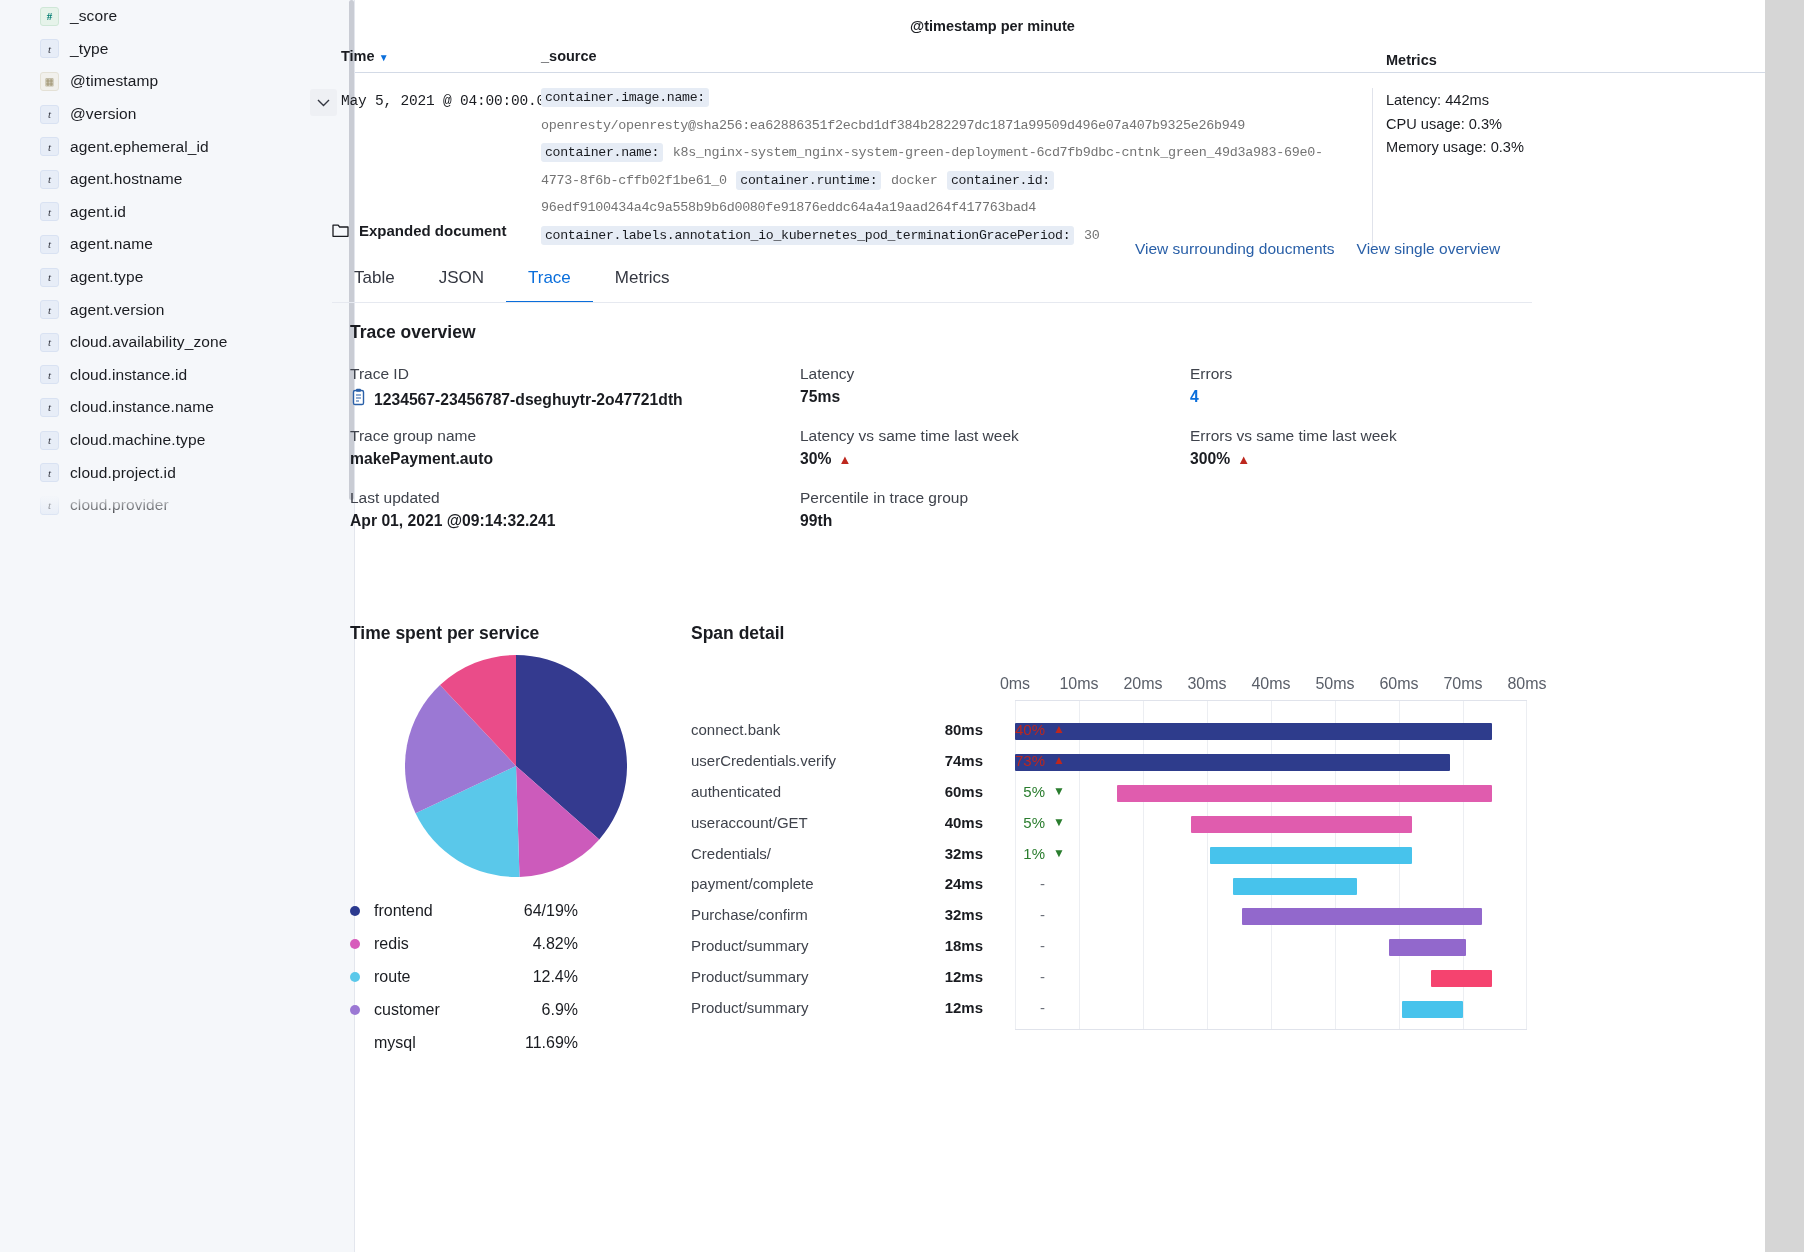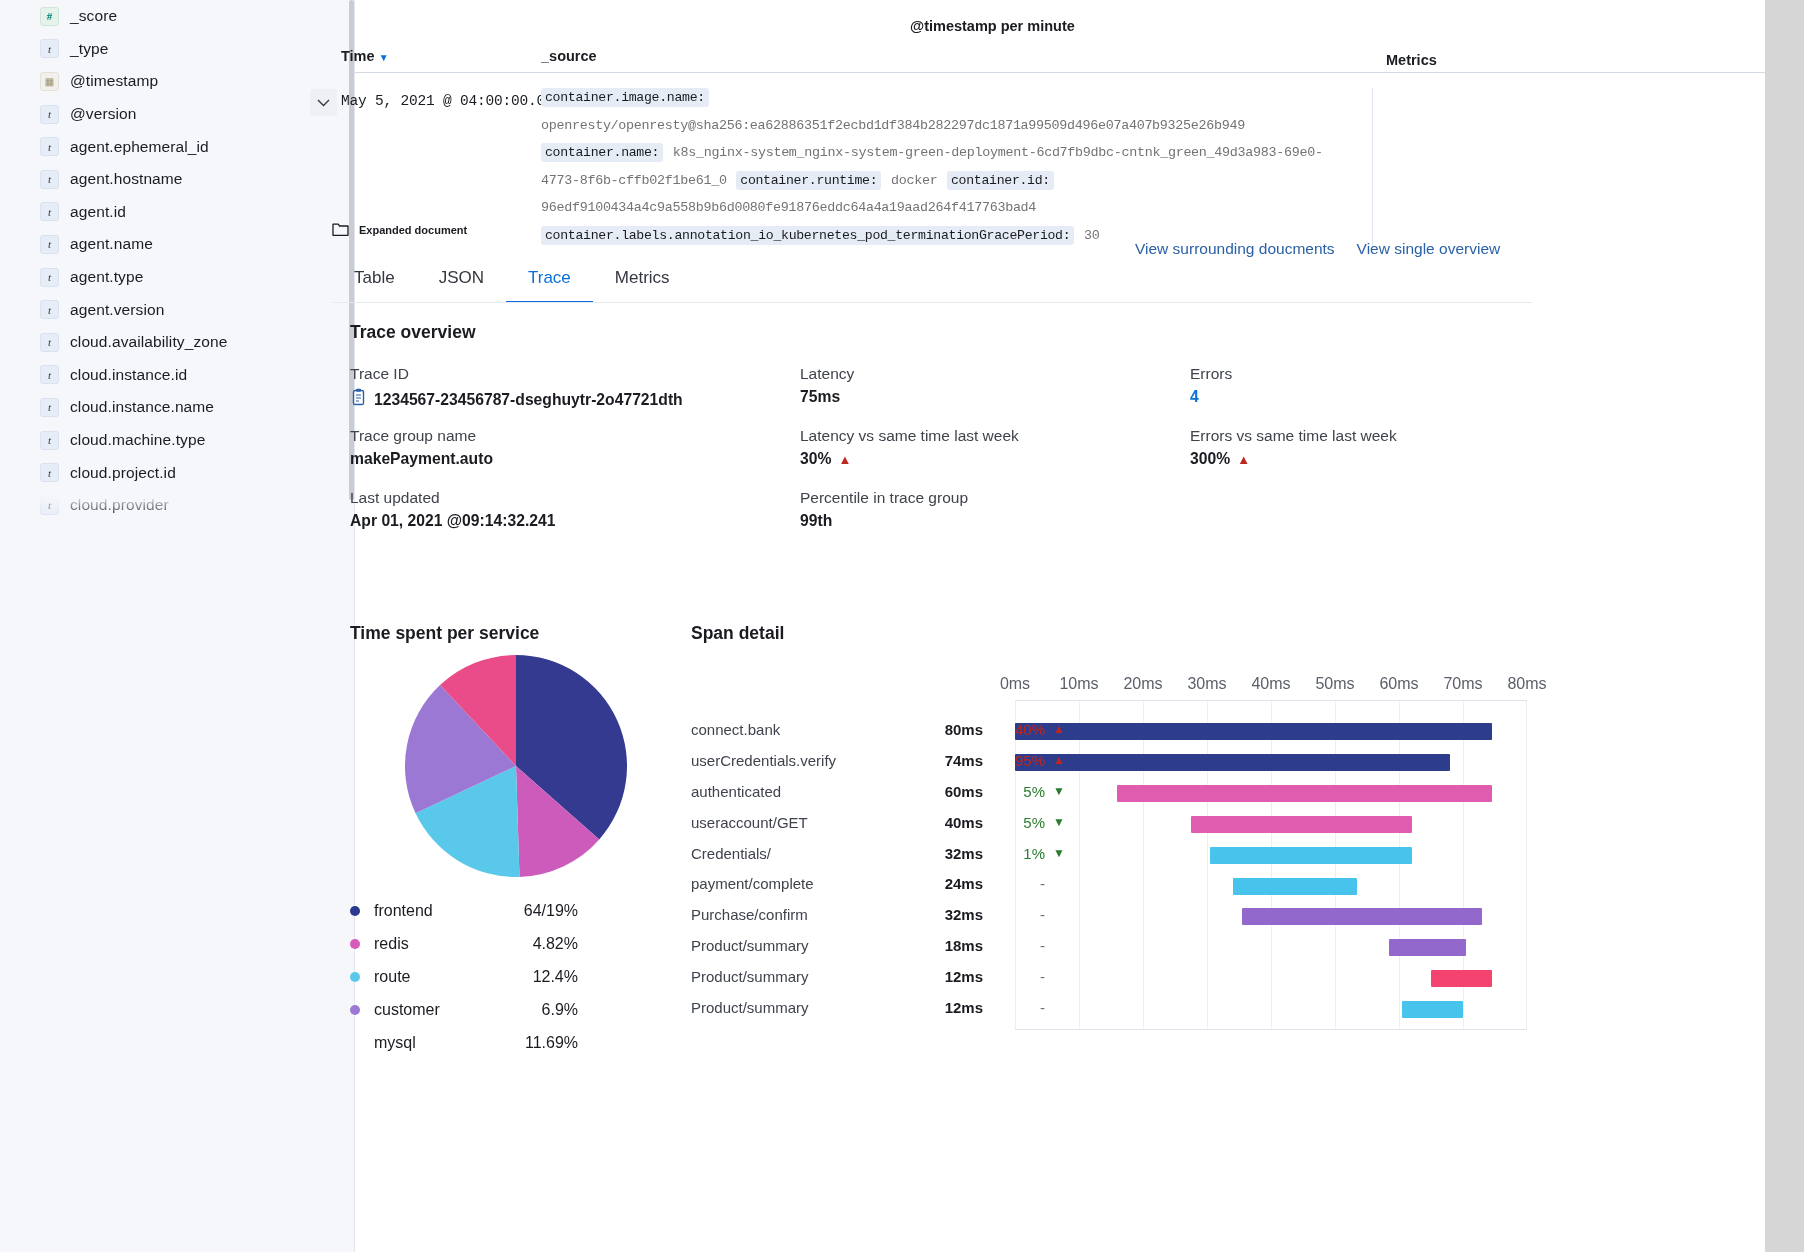--- a/index.html
+++ b/index.html
@@ -62,21 +62,21 @@
   }
   #doc-time { position:absolute; left:-14px; top:49px; font-size:14.5px; color:#1a1c21; letter-spacing:-.2px; }
   #doc-src { position:absolute; left:186px; top:40px; width:810px; line-height:26.5px; }
   .kv-key { background:#e6ecf5; color:#1a1c21; padding:2px 4px; border-radius:3px;
             font-size:13.2px; letter-spacing:-.3px; }
   .kv-val { color:#737373; font-size:13.4px; letter-spacing:-.3px; }
   #doc-metrics { position:absolute; left:1031px; top:45px; font-size:14.6px; line-height:23.5px; color:#1a1c21; }
 
   
   #exp-hdr { position:absolute; left:-23px; top:222px; display:flex; align-items:center; gap:10px; }
-  #exp-hdr .t { font-size:11px; font-weight:bold; }
+  #exp-hdr .t { font-size:15px; font-weight:bold; }
   #tabs { position:absolute; left:-23px; top:258px; display:flex; }
   .tab { padding:10px 22px 13px 22px; font-size:17px; color:#343741; cursor:pointer; }
   .tab.active { color:#0a6edb; border-bottom:2px solid #0a6edb; font-weight:400; }
   #tabs-underline { position:absolute; left:-23px; top:302px; width:1200px; height:1px; background:#e6e9f0; }
   #links { position:absolute; left:780px; top:240px; display:flex; gap:22px; }
   .link { color:#2a60a8; font-size:15.5px; cursor:pointer; }
 
   
   #trace-ov { position:absolute; left:-5px; top:322px; width:1200px; }
   #trace-ov-title { font-size:17.5px; font-weight:bold; color:#1a1c21; }
@@ -208,20 +208,25 @@
       <div class="dt-h met">Metrics</div>
     </div>
 
     <div id="expand-caret">
       <svg width="13" height="8" viewBox="0 0 13 8">
         <path d="M1 1 L6.5 6.5 L12 1" stroke="#343741" stroke-width="1.4" fill="none"></path>
       </svg>
     </div>
     <div id="doc-time" class="mono">May 5, 2021 @ 04:00:00.000</div>
     <div id="doc-src" class="mono"><span class="kv-key">container.image.name:</span> <span class="kv-val">openresty/openresty@sha256:ea62886351f2ecbd1df384b282297dc1871a99509d496e07a407b9325e26b949</span> <span class="kv-key">container.name:</span> <span class="kv-val">k8s_nginx-system_nginx-system-green-deployment-6cd7fb9dbc-cntnk_green_49d3a983-69e0-4773-8f6b-cffb02f1be61_0</span> <span class="kv-key">container.runtime:</span> <span class="kv-val">docker</span> <span class="kv-key">container.id:</span> <span class="kv-val">96edf9100434a4c9a558b9b6d0080fe91876eddc64a4a19aad264f417763bad4</span> <span class="kv-key">container.labels.annotation_io_kubernetes_pod_terminationGracePeriod:</span> <span class="kv-val">30</span> </div>
+    <div id="doc-metrics">
+        <div>Latency: 442ms</div>
+        <div>CPU usage: 0.3%</div>
+        <div>Memory usage: 0.3%</div>
+      </div>
     <div id="colsep"></div>
   </div>
 
   <div id="exp-hdr">
     <svg width="17" height="15" viewBox="0 0 17 15">
       <path d="M1 2.2 h5.2 l1.4 1.8 H16 v9.3 H1 Z" fill="none" stroke="#1a1c21" stroke-width="1.3" stroke-linejoin="round"></path>
     </svg>
     <span class="t">Expanded document</span>
   </div>
 
@@ -370,21 +375,21 @@
   <div id="span-rows">
       <div class="sp-row">
         <span class="sp-name">connect.bank</span>
         <span class="sp-dur">80ms</span>
         <span class="sp-pct up">40%</span>
         <span class="sp-arrow up">▲</span>
       </div>
       <div class="sp-row">
         <span class="sp-name">userCredentials.verify</span>
         <span class="sp-dur">74ms</span>
-        <span class="sp-pct up">95%</span>
+        <span class="sp-pct up">73%</span>
         <span class="sp-arrow up">▲</span>
       </div>
       <div class="sp-row">
         <span class="sp-name">authenticated</span>
         <span class="sp-dur">60ms</span>
         <span class="sp-pct down">5%</span>
         <span class="sp-arrow down">▼</span>
       </div>
       <div class="sp-row">
         <span class="sp-name">useraccount/GET</span>

